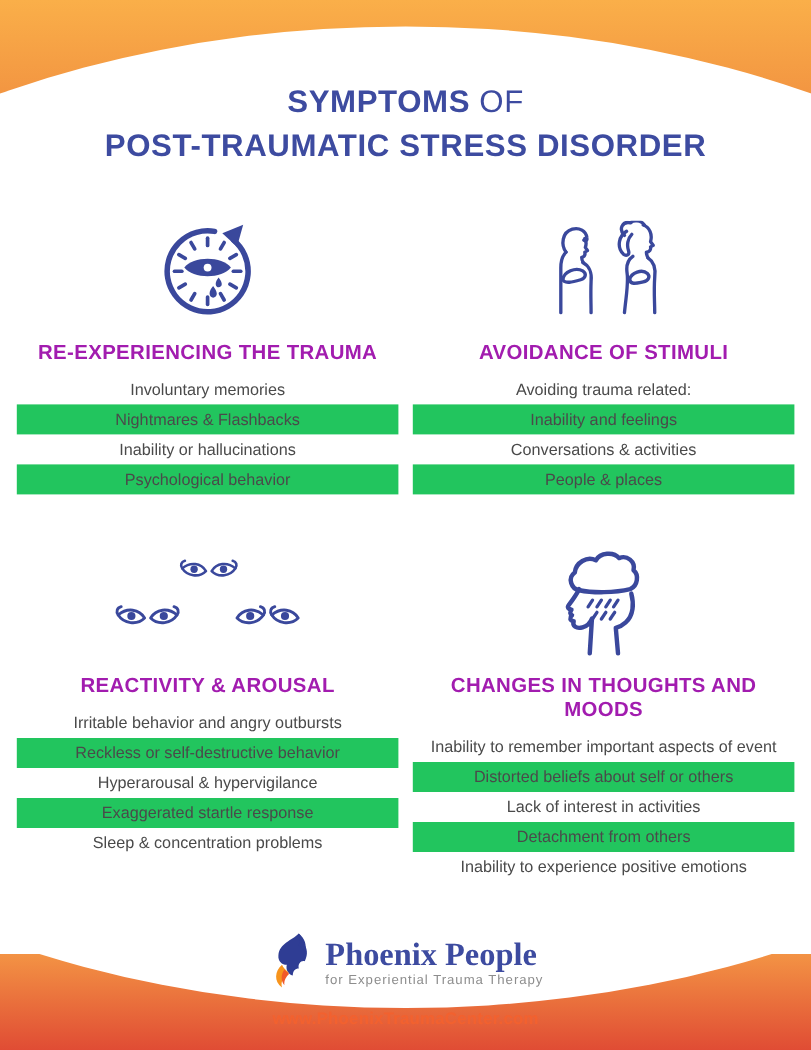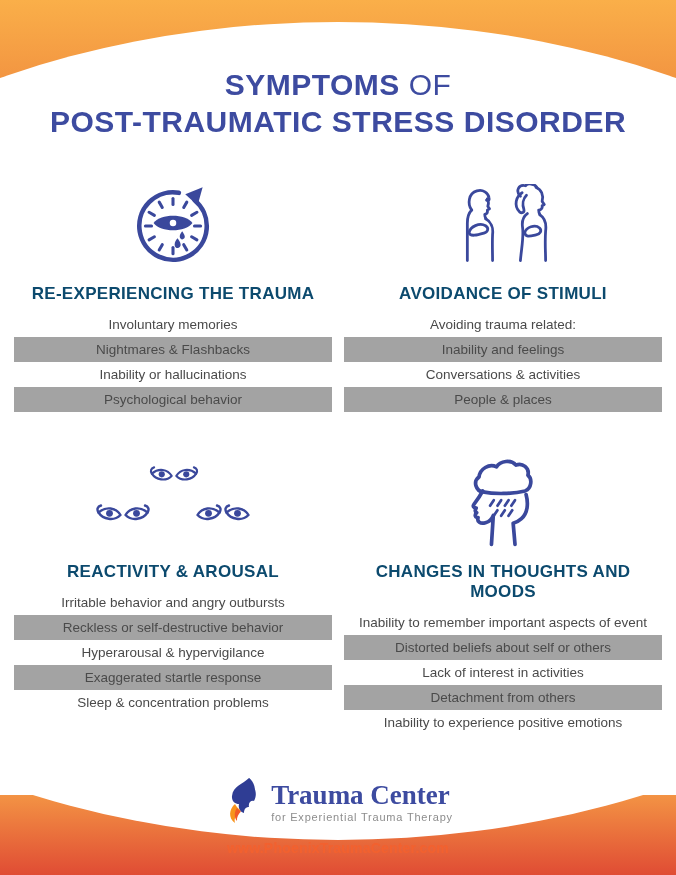--- a/index.html
+++ b/index.html
@@ -11,31 +11,31 @@
   .band-top{position:absolute;top:0;left:0;width:676px;height:95px;overflow:hidden;
     background:linear-gradient(180deg,#FAAF49 0%,#F19040 100%);}
   .band-top .arc{position:absolute;top:22px;left:50%;margin-left:-700px;width:1400px;height:900px;
     border-radius:50%;background:#ffffff;}
   .band-bottom{position:absolute;bottom:0;left:0;width:676px;height:80px;overflow:hidden;
     background:linear-gradient(180deg,#F39344 0%,#E04C34 100%);}
   .band-bottom .arc{position:absolute;bottom:35px;left:50%;margin-left:-700px;width:1400px;height:900px;
     border-radius:50%;background:#ffffff;}
   
   .content{position:relative;z-index:2;}
-  .title{padding-top:66px;text-align:center;color:#3D4BA0;font-size:30px;line-height:37px;letter-spacing:.5px;}
+  .title{padding-top:66px;text-align:center;color:#3D4BA0;font-size:26px;line-height:37px;letter-spacing:.5px;}
   .title .b{font-weight:700;}
   .title .l{font-weight:400;}
   .grid{width:648px;margin:44px auto 0;display:grid;grid-template-columns:318px 318px;column-gap:12px;row-gap:42px;}
   .section{text-align:center;}
   .icon-box{height:80px;display:flex;align-items:center;justify-content:center;margin-bottom:20px;}
   .icon-box.tall{height:96px;margin-bottom:12px;}
-  .section-heading{margin:0 0 8px;font-size:17px;font-weight:700;letter-spacing:.3px;color:#0c4a6e;}
+  .section-heading{margin:0 0 8px;font-size:17px;font-weight:700;letter-spacing:.3px;color:#a21caf;}
   ul.rows{list-style:none;margin:0;padding:0;}
   ul.rows li{height:25px;line-height:25px;font-size:13.5px;color:#4A4A4A;}
-  ul.rows li.stripe{background:#a3a3a3;}
+  ul.rows li.stripe{background:#22c55e;}
   
   .footer{margin-top:42px;text-align:center;}
   .logo-row{display:flex;align-items:center;justify-content:center;gap:4px;}
   .logo-text{text-align:left;}
   .brand{font-family:"Liberation Serif", serif;font-weight:700;font-size:27px;color:#3D4BA0;line-height:27px;}
   .tagline{font-size:11px;color:#8D8D8D;letter-spacing:.8px;margin-top:2px;text-align:right;}
   .website{margin-top:13px;font-size:14px;font-weight:700;color:#F2612F;letter-spacing:.2px;}
   svg .st{stroke:#3A489C;fill:none;stroke-linecap:round;stroke-linejoin:round;}
   svg .fl{fill:#3A489C;stroke:none;}
 </style>
@@ -185,20 +185,20 @@
 
     <div class="footer">
       <div class="logo-row">
         <svg width="44" height="50" viewBox="0 0 44 50">
           <path fill="#2F3D94" d="M26,1 C20,7 10,9 9,19 C8.5,24 12,27 16,27 C15,31 17,35 21,36 C21,32 23,30 26,30 C25,26 28,23 31,24 C34,18 33,13 30,9 C29,6 28,3 26,1 Z"></path>
           <path fill="#2F3D94" d="M26,1 C31,5 33,11 31,16 C29,14 28,12 26,11 C27,7 26,4 26,1 Z"></path>
           <path fill="#F7941D" d="M12,27 C6,32 5,41 12,46 C10.5,40.5 14,36.5 17.5,33.5 C15.5,31.5 13,29.5 12,27 Z"></path>
           <path fill="#F15A29" d="M14,31 C11,35 11,41 14,44 C13.5,40 15.5,37 18,34.5 C16.5,33.5 15,32.5 14,31 Z"></path>
         </svg>
         <div class="logo-text">
-          <div class="brand">Trauma Center</div>
+          <div class="brand">Phoenix People</div>
           <div class="tagline">for Experiential Trauma Therapy</div>
         </div>
       </div>
       <div class="website">www.PhoenixTraumaCenter.com</div>
     </div>
   </div>
 </div>
 
 </body></html>

